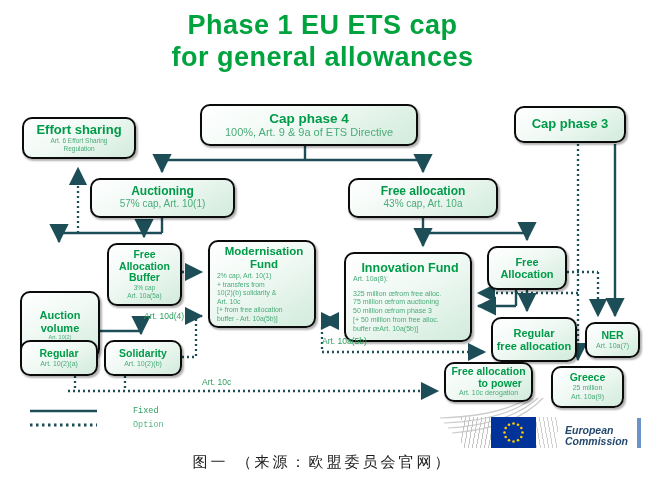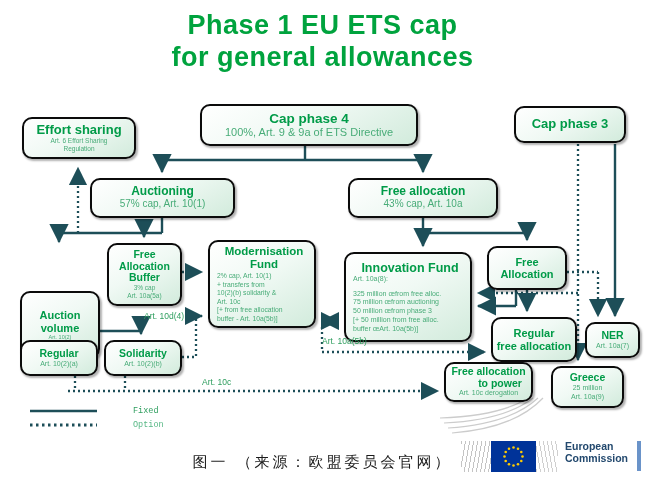--- a/index.html
+++ b/index.html
@@ -19,21 +19,21 @@
     box-shadow:1.5px 2px 2px rgba(0,0,0,.3);
     display:flex;flex-direction:column;align-items:center;justify-content:center;
     text-align:center;color:#009b48;
   }
   .box .t{font-weight:bold;color:#009b48;display:block;line-height:1.12;}
   .box .s{color:#48ac78;display:block;line-height:1.25;}
   .box.lefty{align-items:flex-start;text-align:left;padding-left:7px;padding-right:3px;}
   .edge-label{position:absolute;z-index:3;font-size:8.5px;color:#2e9e5e;white-space:nowrap;}
   #legend{position:absolute;left:0;top:0;z-index:3;}
   .legend-label{position:absolute;font-size:8.5px;color:#2e9e5e;font-family:Liberation Mono, monospace;}
-  #ec-logo{position:absolute;left:461px;top:441px;z-index:3;display:flex;align-items:flex-start;}
+  #ec-logo{position:absolute;left:461px;top:417px;z-index:3;display:flex;align-items:flex-end;font-style:italic;}
   .waves{width:30px;height:31px;background:repeating-linear-gradient(100deg,#c4c4c4 0 1px,transparent 1px 4px);}
   .waves2{width:22px;height:31px;background:repeating-linear-gradient(80deg,#cfcfcf 0 1px,transparent 1px 4px);}
   #eu-flag{width:45px;height:31px;background:#003399;position:relative;flex:none;}
   #ec-text{margin-left:7px;font-size:10.5px;font-weight:bold;color:#23496e;line-height:1.1;}
   #ec-bar{width:4px;height:30px;background:#6a93c9;margin-left:9px;}
   #caption{
     position:absolute;left:0;top:453px;width:100%;text-align:center;z-index:3;
     font-family:"DejaVu Serif",serif;font-size:15px;color:#1a1a1a;letter-spacing:3px;
   }
 </style>

